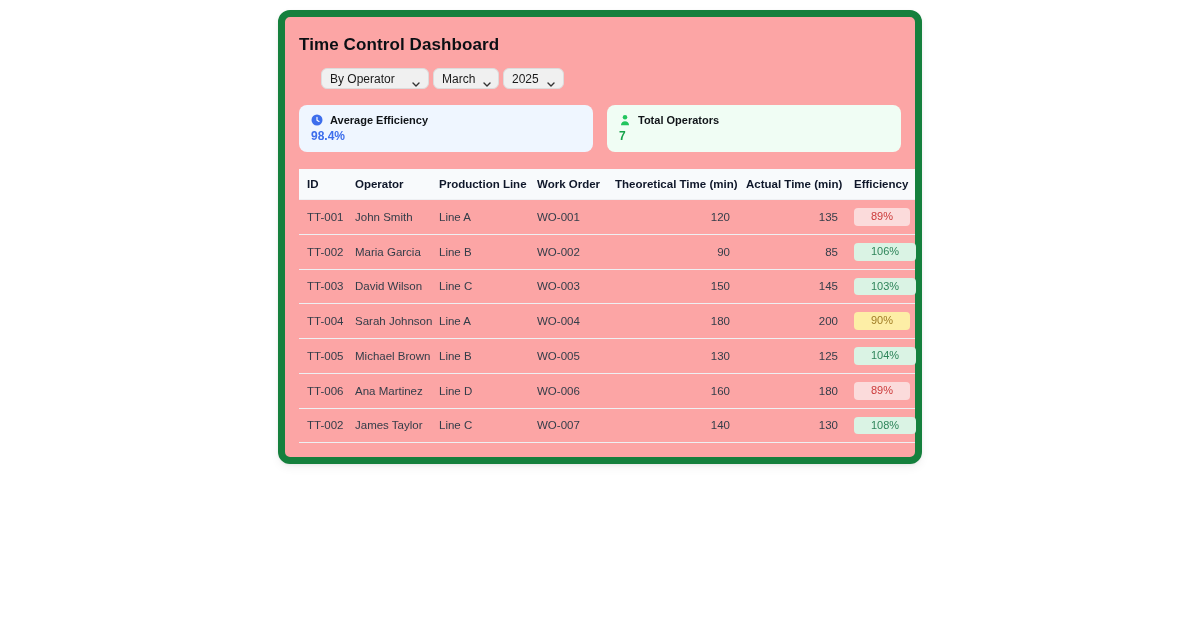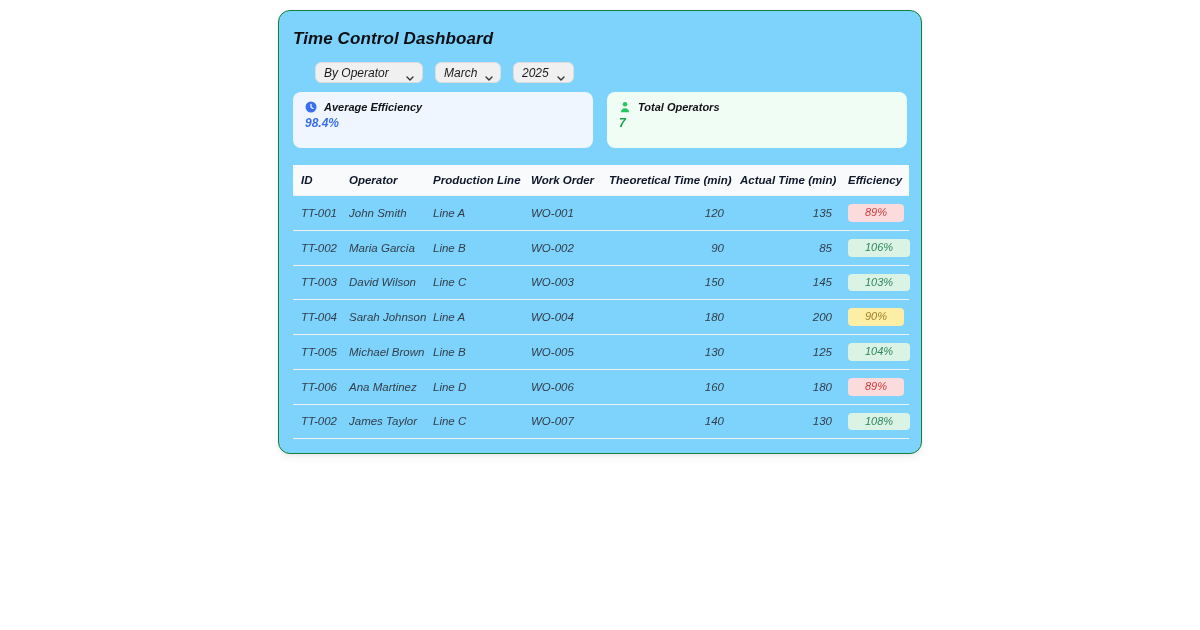--- a/index.html
+++ b/index.html
@@ -2,58 +2,57 @@
 <html><head>
 <meta charset="utf-8">
 <style>
   * { margin: 0; padding: 0; box-sizing: border-box; }
   html, body { width: 1200px; height: 630px; background: #ffffff; overflow: hidden; }
   body { font-family: "Liberation Sans", "DejaVu Sans", sans-serif; color: #111827; }
 
   .card {
     width: 644px;
     margin: 10px auto 0 auto;
-    background: #7dd3fc;
-    border: 1px solid #15803d;
+    background: #fca5a5;
+    border: 7px solid #15803d;
     border-radius: 12px;
     box-shadow: 0 1px 3px rgba(0,0,0,0.06), 0 4px 10px rgba(0,0,0,0.05);
     padding: 18px 14px 14px 14px;
-    font-style: italic;
   }
 
   .page-title {
     font-size: 17px;
     font-weight: 700;
     color: #0b0f14;
     margin-bottom: 13px;
     letter-spacing: 0.1px;
   }
 
   
-  .filters { display: flex; gap: 12px; margin-bottom: 9px; padding-left: 22px; }
+  .filters { display: flex; gap: 4px; margin-bottom: 16px; padding-left: 22px; }
   .select {
     display: inline-flex;
     align-items: center;
     gap: 8px;
     background: #f0f0f0;
     border: 1px solid #dcdcdc;
     border-radius: 6px;
     height: 21px;
     padding: 0 8px;
     font-size: 12px;
     color: #1a1a1a;
     cursor: default;
   }
   .select .chev { display: inline-block; width: 8px; height: 5px; }
   .select-operator { width: 108px; justify-content: space-between; }
   .select-month { width: 66px; }
 
   
   .stats { display: flex; gap: 14px; margin-bottom: 17px; }
-  .stat-card { flex: 1; border-radius: 8px; padding: 9px 12px 10px 12px; height: 56px; }
+  .stat-card { flex: 1; border-radius: 8px; padding: 9px 12px 10px 12px; height: 47px; }
   .stat-blue   { background: #eff6ff; }
   .stat-green  { background: #f0fdf4; }
   .stat-purple { background: #faf5ff; }
   .stat-head { display: flex; align-items: center; gap: 7px; }
   .stat-head .sicon { width: 12px; height: 12px; display: inline-flex; }
   .stat-head .sicon svg { width: 12px; height: 12px; }
   .stat-label { font-size: 11px; font-weight: 700; color: #101418; }
   .stat-value { font-size: 12px; font-weight: 700; margin-top: 3px; }
   .stat-blue   .stat-value { color: #3d6eec; }
   .stat-green  .stat-value { color: #16a34a; }

